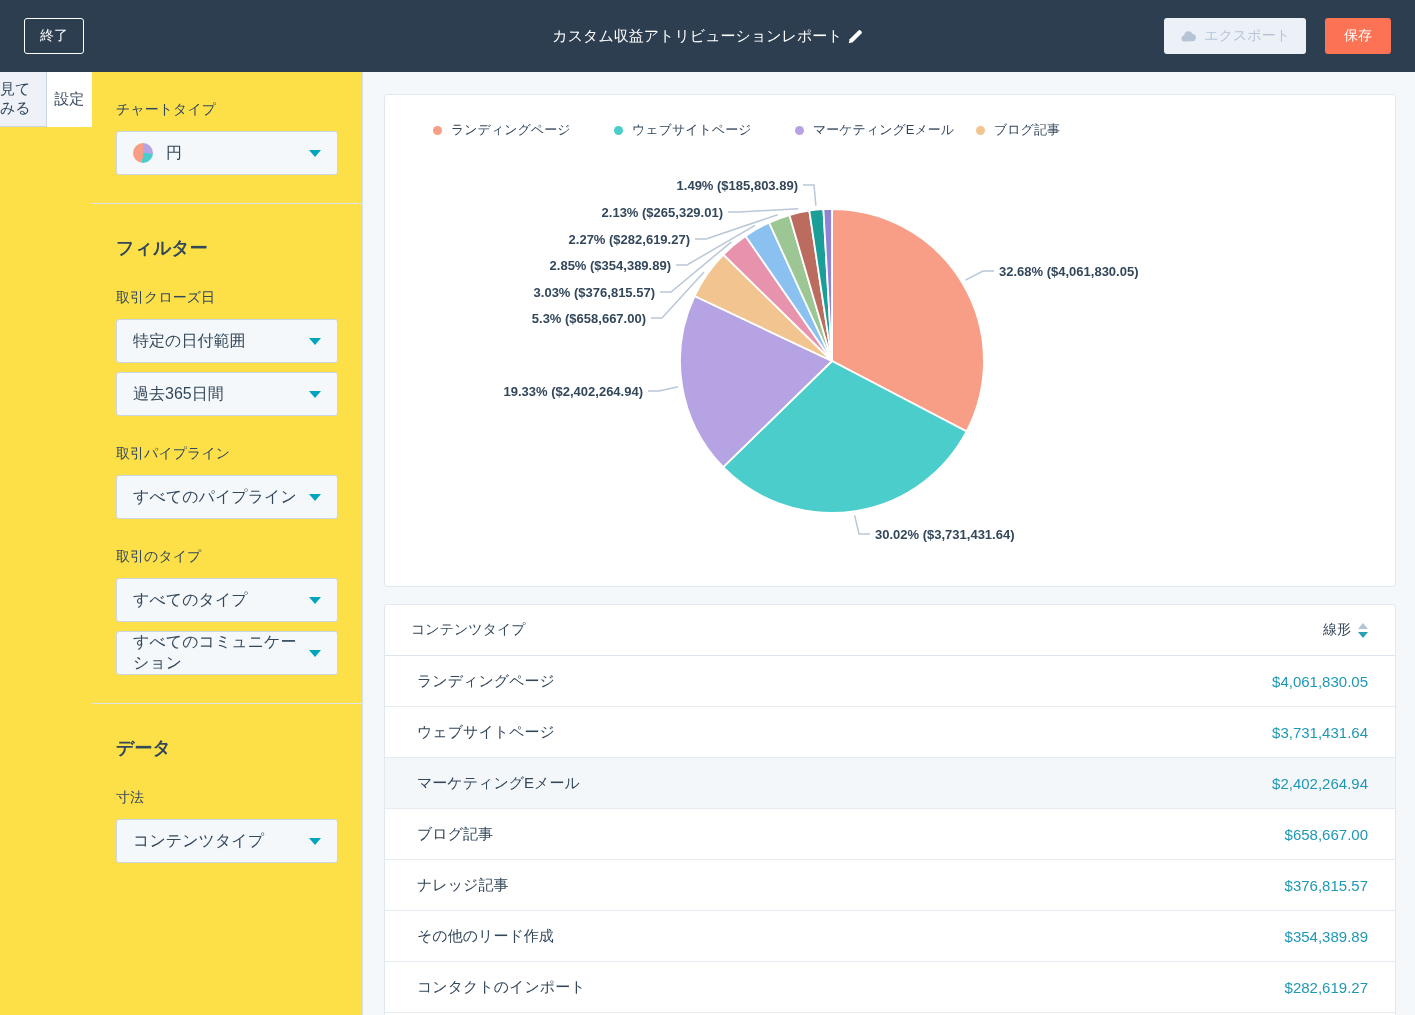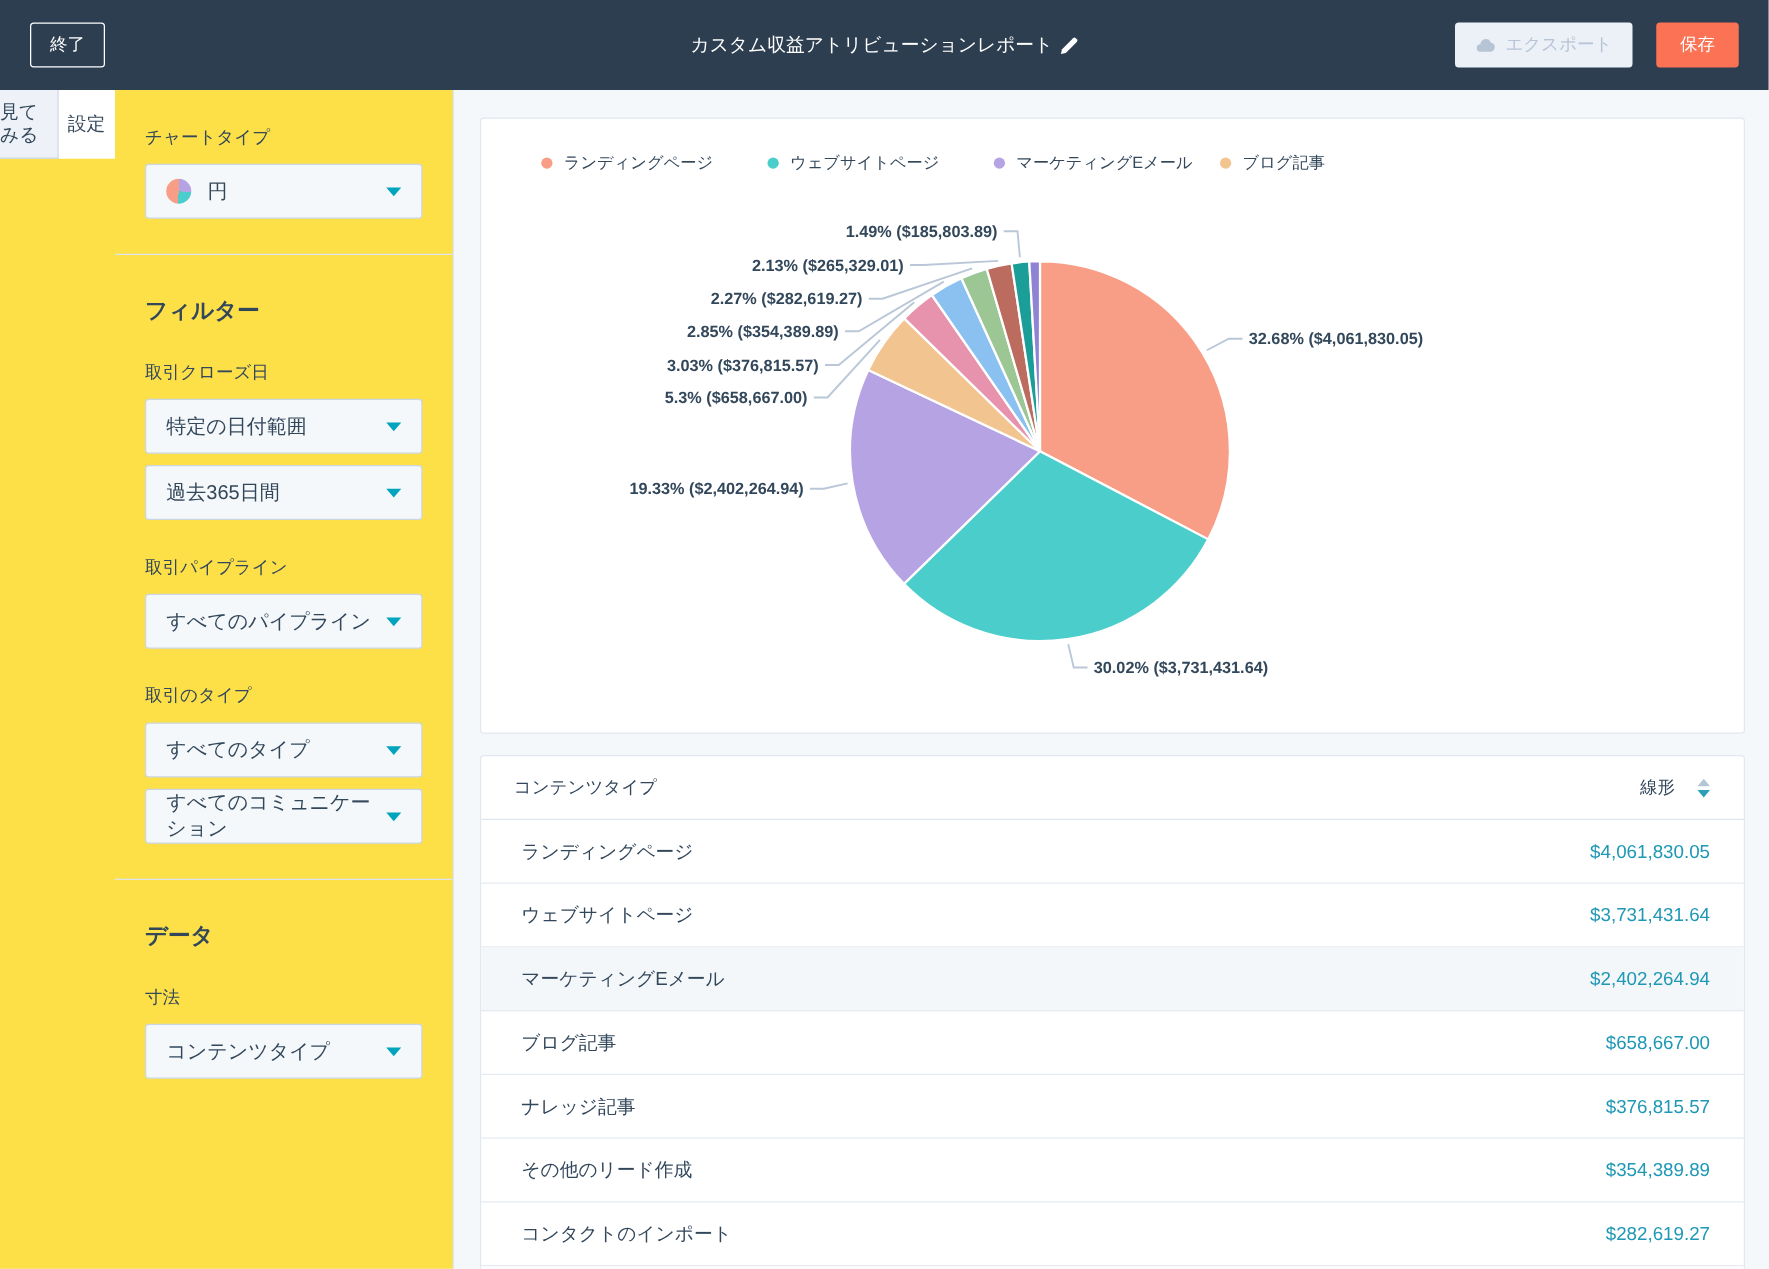--- a/index.html
+++ b/index.html
@@ -88,21 +88,21 @@
   .pg-down{width:0;height:0;border-left:7px solid transparent;border-right:7px solid transparent;
     border-top:11px solid #00a4bd;cursor:pointer;}
   .pie-svg{position:absolute;top:0;left:0;z-index:1;}
   .pie-label{font-family:"Liberation Sans","DejaVu Sans",sans-serif;font-size:13px;font-weight:600;fill:#33475b;}
   
   .table-card{min-height:422px;}
   .thead{
     display:flex;justify-content:space-between;align-items:center;height:50px;
     padding:0 27px 0 26px;border-bottom:1px solid #dfe5ec;font-size:14px;color:#33475b;
   }
-  .thead-right{display:flex;align-items:center;gap:18px;cursor:pointer;}
+  .thead-right{display:flex;align-items:center;gap:7px;cursor:pointer;}
   .sort{display:flex;flex-direction:column;gap:3px;}
   .sort-up{width:0;height:0;border-left:5px solid transparent;border-right:5px solid transparent;
     border-bottom:6px solid #b3c6d6;}
   .sort-down{width:0;height:0;border-left:5px solid transparent;border-right:5px solid transparent;
     border-top:6px solid #2b9eb8;}
   .trow{
     display:flex;justify-content:space-between;align-items:center;height:50px;
     padding:0 27px 0 32px;border-bottom:1px solid #e6ebf2;cursor:pointer;
   }
   .trow.hl{background:#f4f7fa;}

